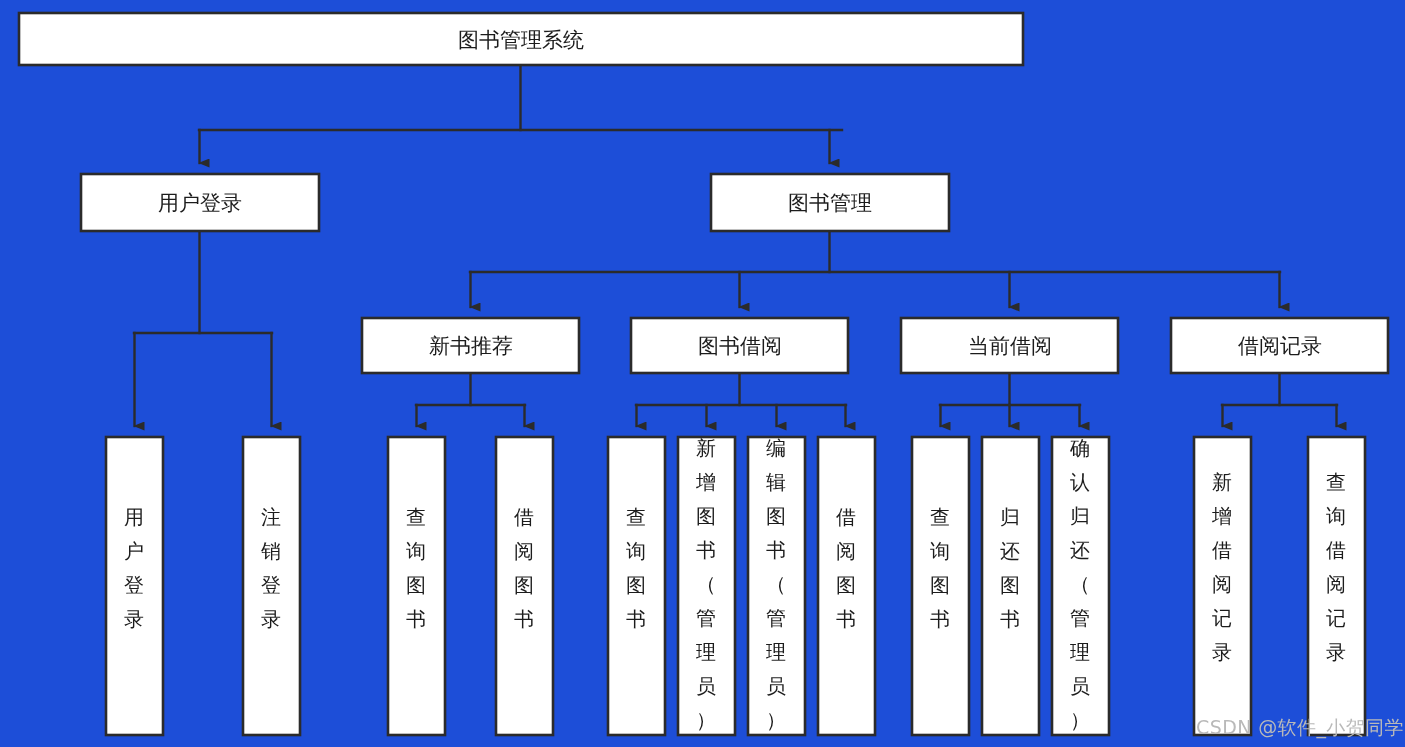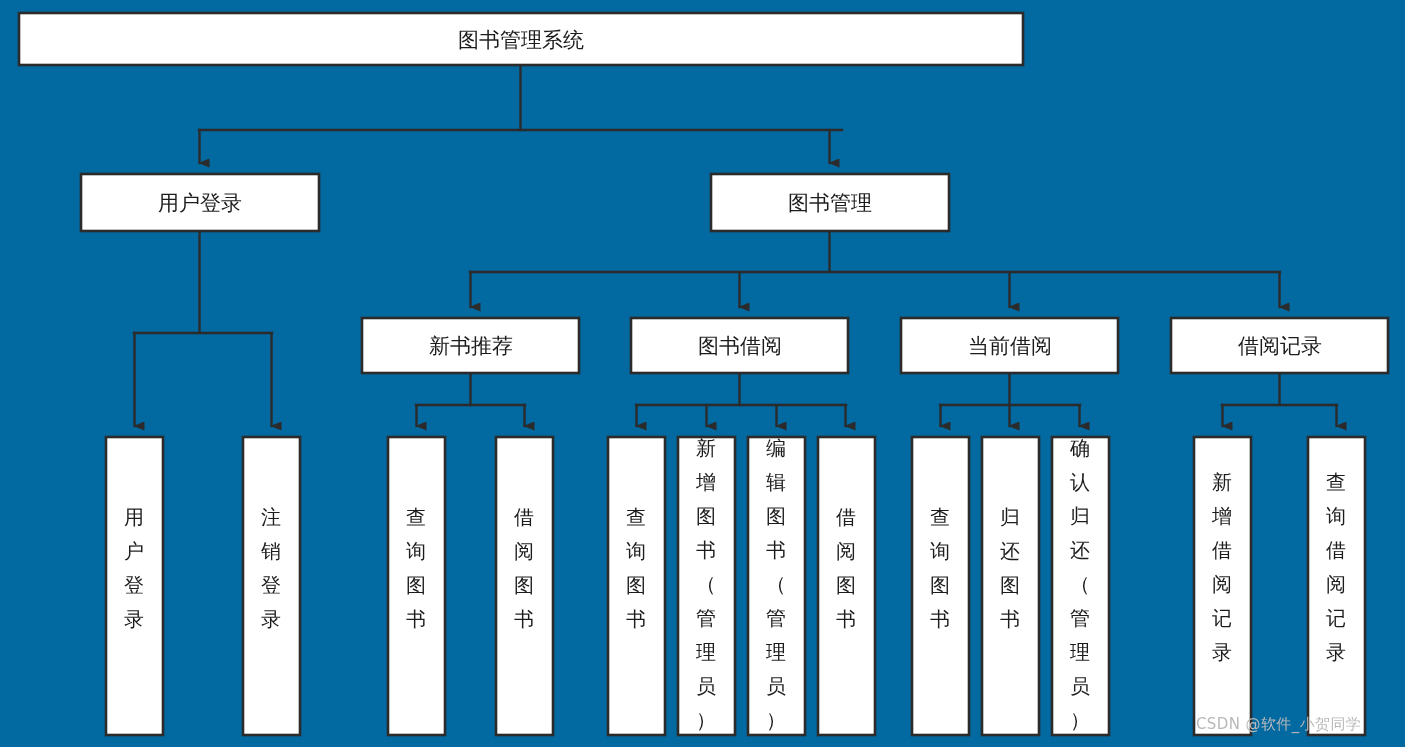--- a/index.html
+++ b/index.html
@@ -7,21 +7,21 @@
     padding: 0;
     background: #ffffff;
   }
   body {
     font-family: "DejaVu Sans", "Liberation Sans", sans-serif;
   }
   #diagram-root {
     position: relative;
     width: 1405px;
     height: 747px;
-    background: #0369a1;
+    background: #1d4ed8;
     overflow: hidden;
   }
   svg.flow-canvas {
     position: absolute;
     top: 0;
     left: 0;
     width: 1405px;
     height: 747px;
     display: block;
   }
@@ -45,21 +45,21 @@
   }
   .node-label-v {
     font-family: "DejaVu Sans", "Liberation Sans", sans-serif;
     font-size: 20px;
     fill: #1c1c1c;
     text-anchor: middle;
   }
   .watermark-text {
     position: absolute;
     font-family: "DejaVu Sans", "Liberation Sans", sans-serif;
-    font-size: 15px;
+    font-size: 19px;
     color: #b9b9b9;
     white-space: nowrap;
     letter-spacing: 0.4px;
     pointer-events: none;
   }
 </style>
 </head>
 <body>
 
 <div id="diagram-root">

